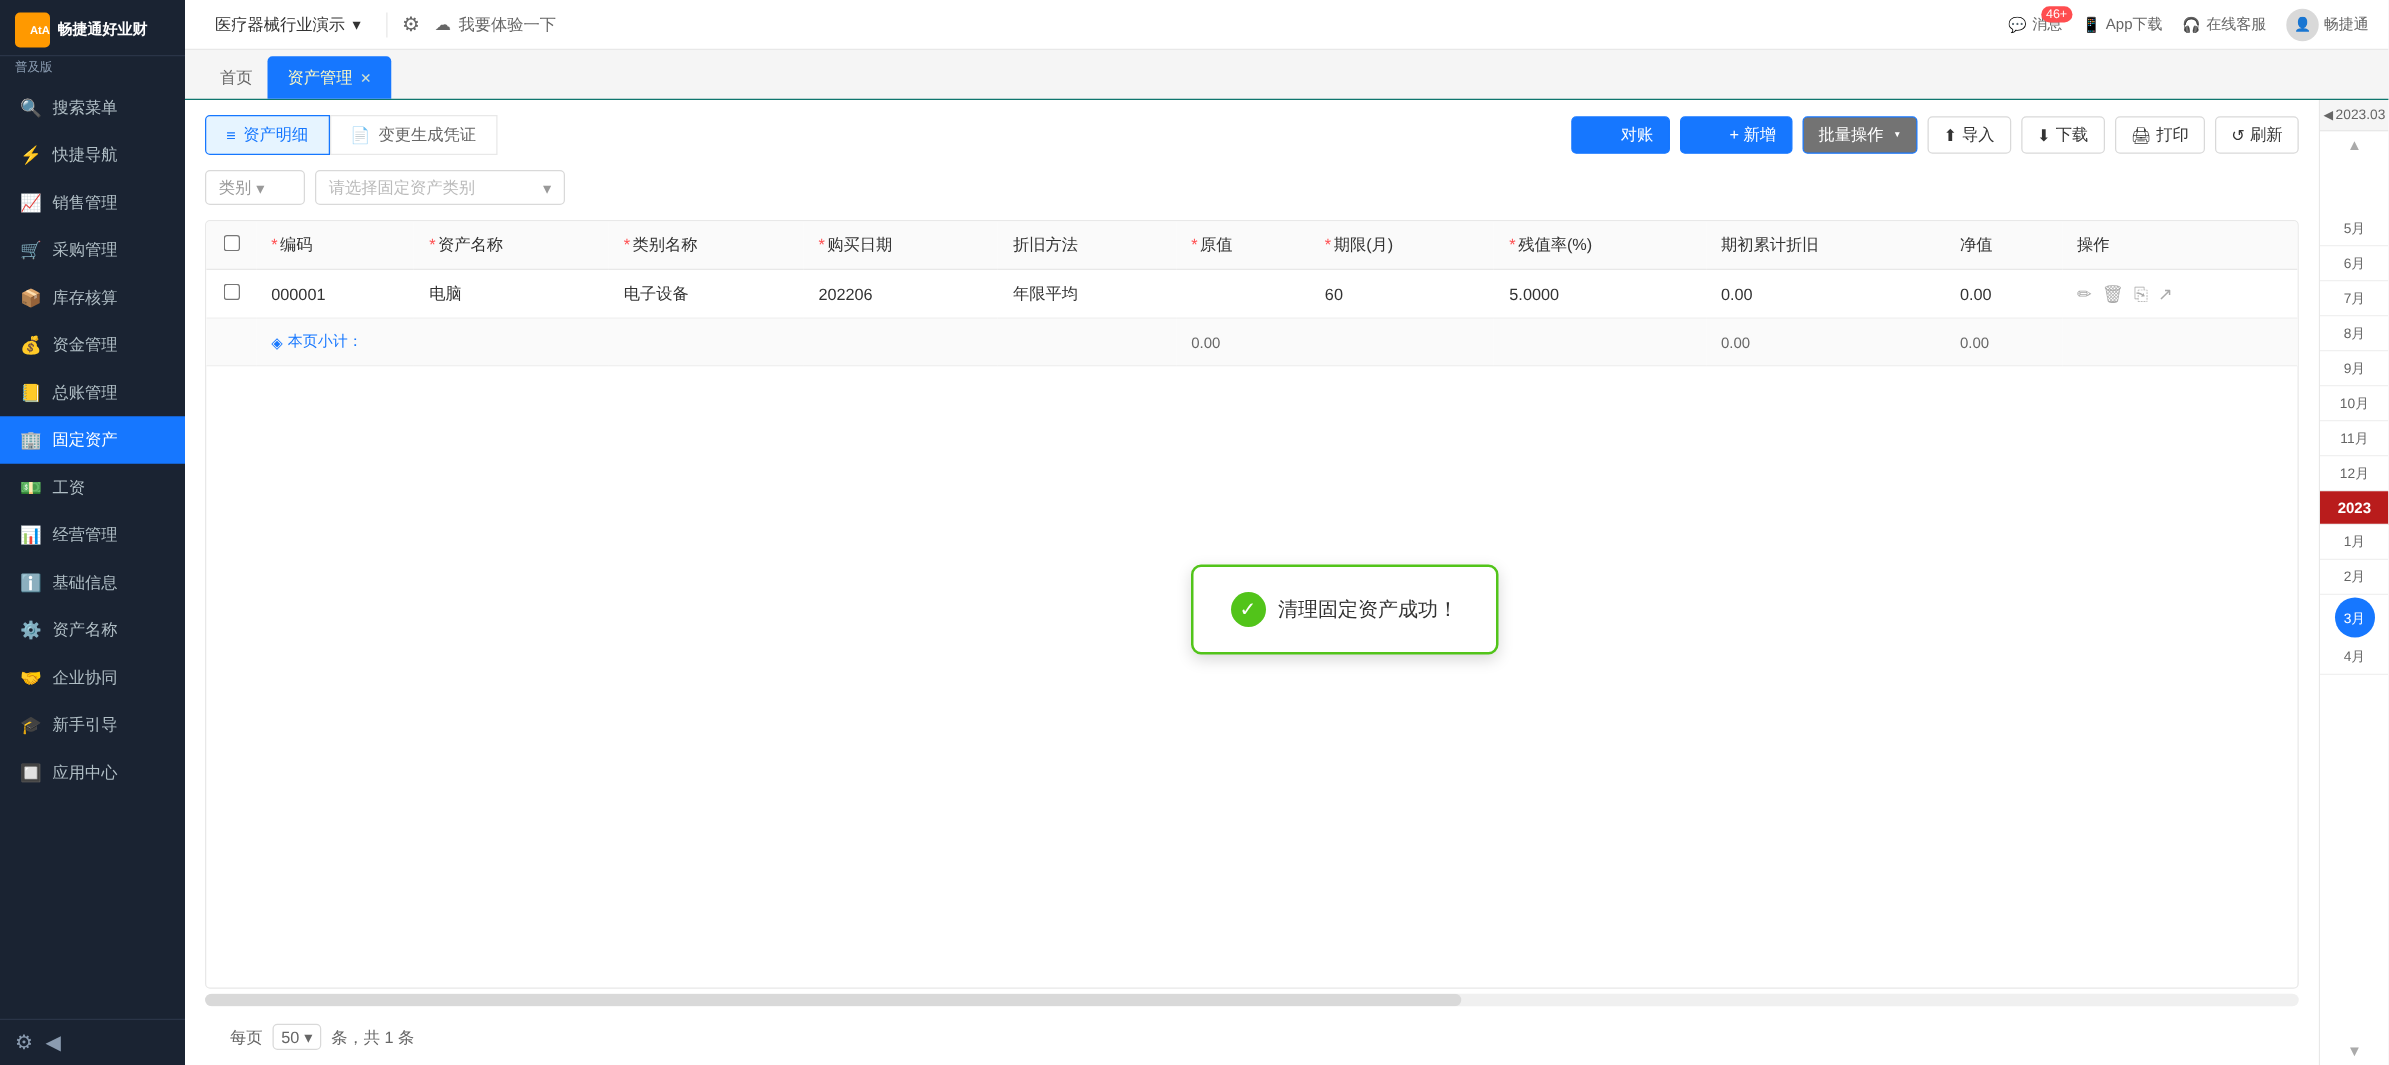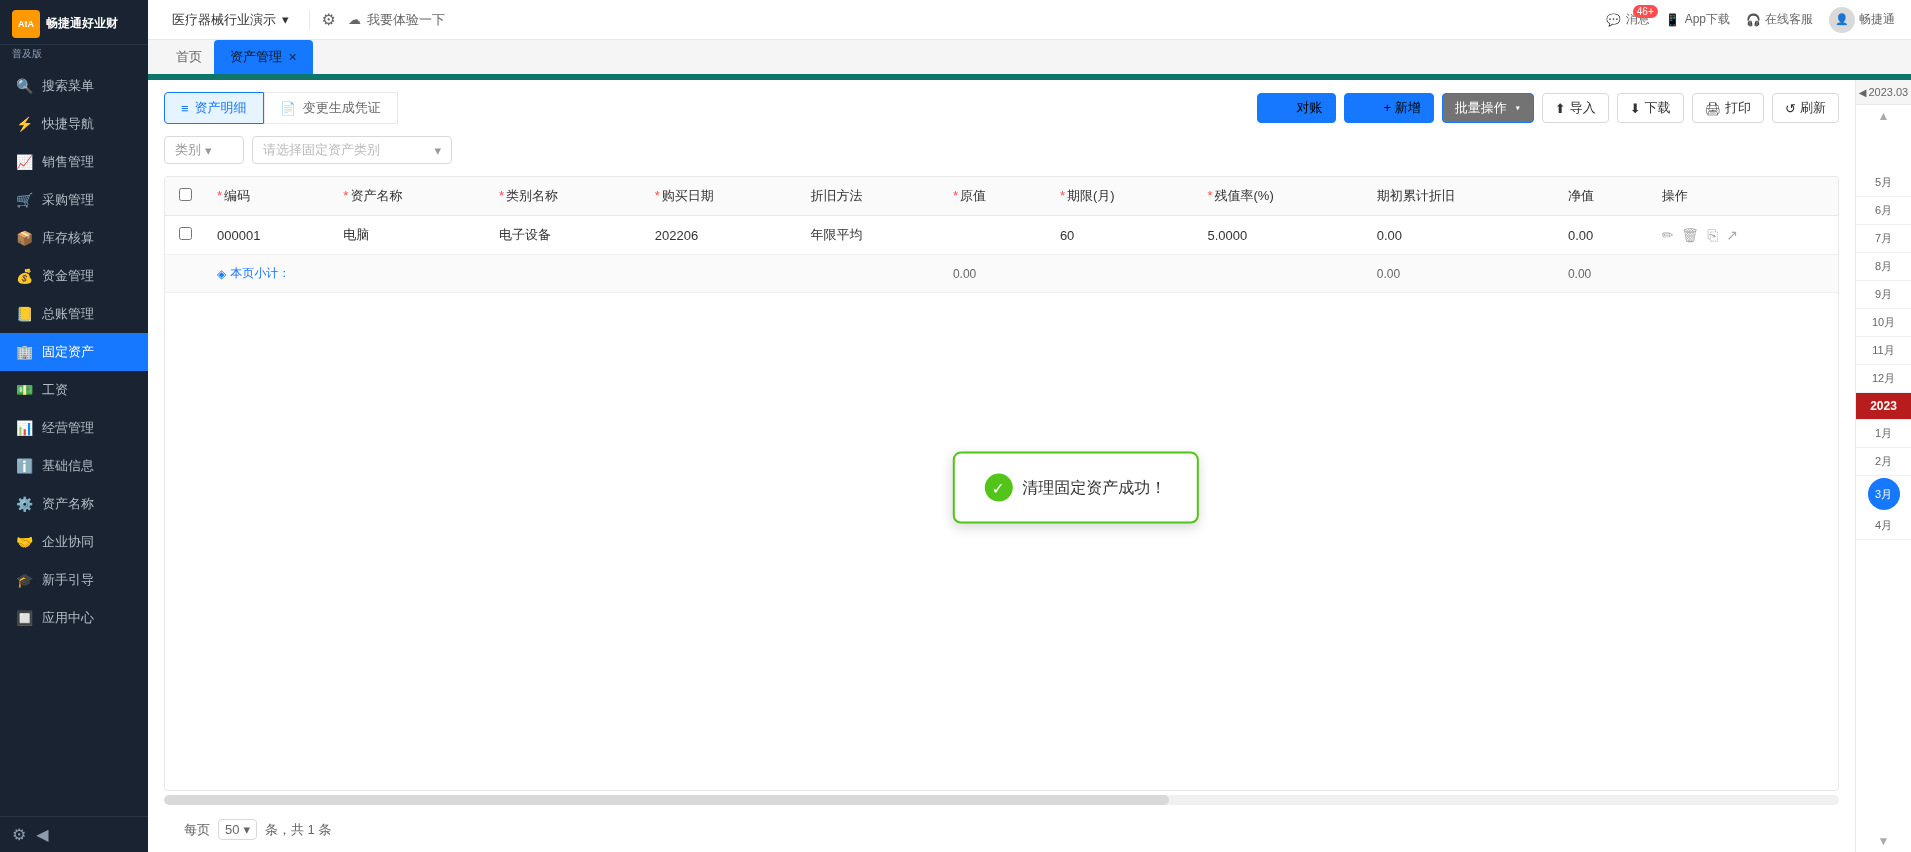--- a/index.html
+++ b/index.html
@@ -21,21 +21,21 @@
       font-weight: bold;
       border-bottom: 1px solid #2a3447;
       display: flex;
       align-items: center;
       gap: 6px;
     }
     .sidebar-logo .logo-icon {
       width: 28px; height: 28px;
       background: #f90;
       border-radius: 4px;
-      display: flex; align-items: center; justify-content: center;
+      display: flex; align-items: center; justify-content: flex-end;
       font-size: 10px; color: #fff; font-weight: bold;
     }
     .sidebar-logo .logo-text { font-size: 12px; line-height: 1.3; }
     .sidebar-edition { font-size: 10px; color: #8a9bb0; padding: 2px 12px 6px; }
     .sidebar-nav { flex: 1; overflow-y: auto; }
     .sidebar-nav::-webkit-scrollbar { width: 4px; }
     .sidebar-nav::-webkit-scrollbar-thumb { background: #3a4a5c; border-radius: 2px; }
     .nav-item {
       display: flex;
       align-items: center;
@@ -127,39 +127,39 @@
       background: #d9d9d9;
       border-radius: 50%;
       display: flex; align-items: center; justify-content: center;
       font-size: 11px; color: #666;
     }
 
     
     .tab-bar {
       height: 40px;
       background: #f5f5f5;
-      border-bottom: 6px solid #0f766e;
+      border-bottom: 1px solid #0f766e;
       display: flex;
       align-items: flex-end;
       padding: 0 16px;
       flex-shrink: 0;
     }
     .tab-item {
       padding: 8px 16px;
       font-size: 13px;
       cursor: pointer;
       color: #666;
       border-radius: 4px 4px 0 0;
       display: flex;
       align-items: center;
       gap: 6px;
     }
     .tab-item.active {
       background: #1677ff;
-      color: #0f172a;
+      color: #fef9c3;
     }
     .tab-item .close-icon { font-size: 11px; opacity: 0.8; }
     .tab-home { color: #666; font-size: 13px; cursor: pointer; padding: 8px 12px; }
 
     
     .page-content {
       flex: 1;
       display: flex;
       overflow: hidden;
     }
@@ -229,21 +229,21 @@
     .btn {
       display: flex;
       align-items: center;
       gap: 4px;
       padding: 5px 12px;
       border-radius: 4px;
       font-size: 13px;
       cursor: pointer;
       border: 1px solid transparent;
     }
-    .btn-primary { background: #1677ff; color: #000000; border-color: #1677ff; padding-left: 39px; }
+    .btn-primary { background: #1677ff; color: #ffffff; border-color: #1677ff; padding-left: 39px; }
     .btn-default { background: #fff; color: #333; border-color: #d9d9d9; }
     .btn-batch {
       background: #737373;
       color: #fff;
       border-color: #1677ff;
       display: flex;
       align-items: center;
       font-family: Liberation Mono, monospace;
     }
     .btn-batch .dropdown-arrow { margin-left: 4px; font-size: 10px; }

